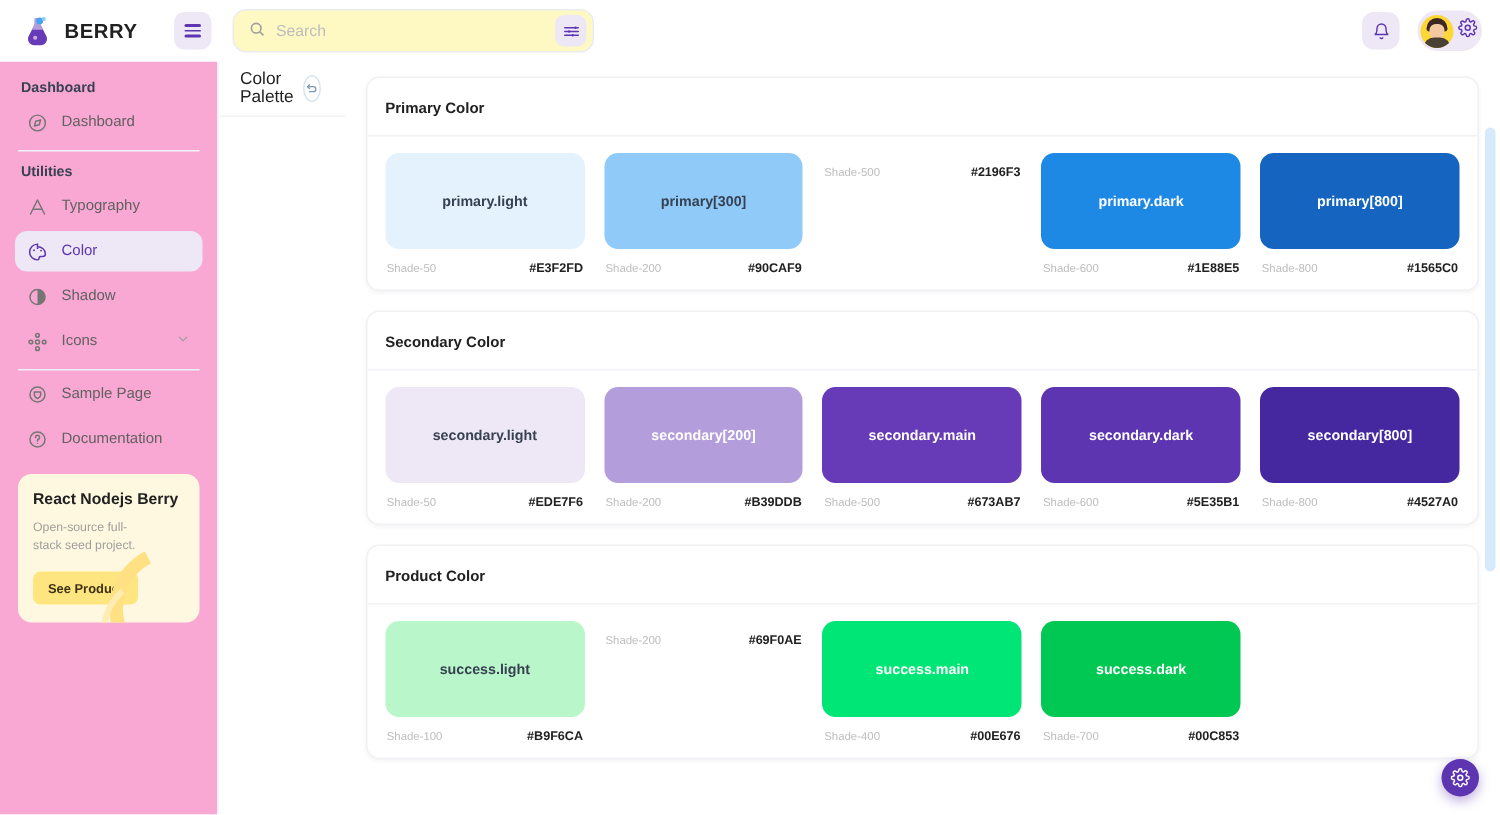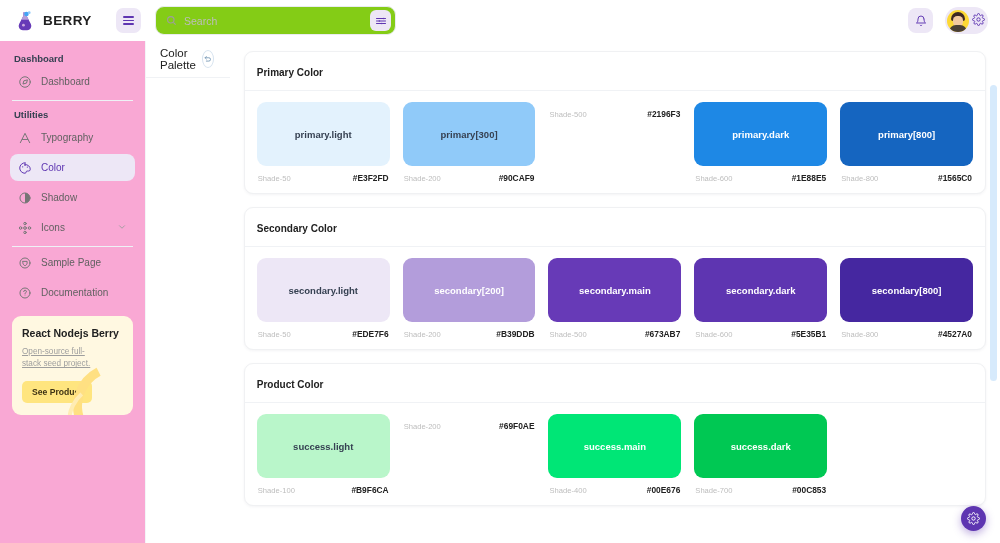--- a/index.html
+++ b/index.html
@@ -30,21 +30,21 @@
     display: flex; align-items: center; justify-content: center;
     flex: 0 0 auto;
   }
   .hamburger { margin-left: 8px; }
   .hamburger .bars { width: 11px; display: flex; flex-direction: column; gap: 2px; }
   .hamburger .bars i { display: block; height: 1.6px; background: #5e35b1; border-radius: 2px; }
 
   .search-wrap {
     margin-left: 14px; width: 241px; height: 29px;
     border: 1px solid #e9ecef; border-radius: 9px;
-    background: #84cc16; display: flex; align-items: center;
+    background: #fef9c3; display: flex; align-items: center;
     padding: 0 4px 0 10px; gap: 7px;
   }
   .search-input {
     border: 0; outline: 0; flex: 1 1 auto;
     font-size: 10.5px; font-family: "Liberation Sans", sans-serif;
     color: #616161; background: transparent; height: 100%;
   }
   .search-input::placeholder { color: #bdbdbd; }
   .filter-btn { width: 21px; height: 21px; border-radius: 6px; background: #ede7f6; display:flex; align-items:center; justify-content:center; }
 
@@ -85,21 +85,21 @@
   .nav-item.active { background: #ede7f6; color: #5e35b1; font-weight: normal; }
   .nav-item .nav-ico { width: 14px; height: 14px; flex: 0 0 14px; display: flex; align-items: center; justify-content: center; }
   .nav-item .chev { margin-left: auto; }
   .nav-divider { height: 1px; background: #eef2f6; margin: 5px 2px 2px 2px; }
 
   .promo {
     margin: 10px 2px 0 2px; background: #fff8e1; border-radius: 9px;
     padding: 11px 10px 12px 10px; position: relative; overflow: hidden;
   }
   .promo h4 { font-size: 10.5px; color: #212121; margin-bottom: 7px; }
-  .promo p { font-size: 8.2px; color: #9e9e9e; line-height: 1.5; margin-bottom: 10px; width: 78%; text-decoration: underline; }
+  .promo p { font-size: 8.2px; color: #9e9e9e; line-height: 1.5; margin-bottom: 10px; width: 78%; }
   .promo-btn {
     display: inline-block; background: #ffe57f; color: #3e3314;
     font-size: 8.6px; font-weight: bold; border-radius: 5px;
     padding: 6px 10px; border: 0;
   }
   .promo .swoosh1 {
     position: absolute; right: -26px; bottom: -34px;
     width: 86px; height: 86px; border: 9px solid #ffe082;
     border-radius: 50%; border-right-color: transparent; border-top-color: transparent;
     transform: rotate(18deg);

